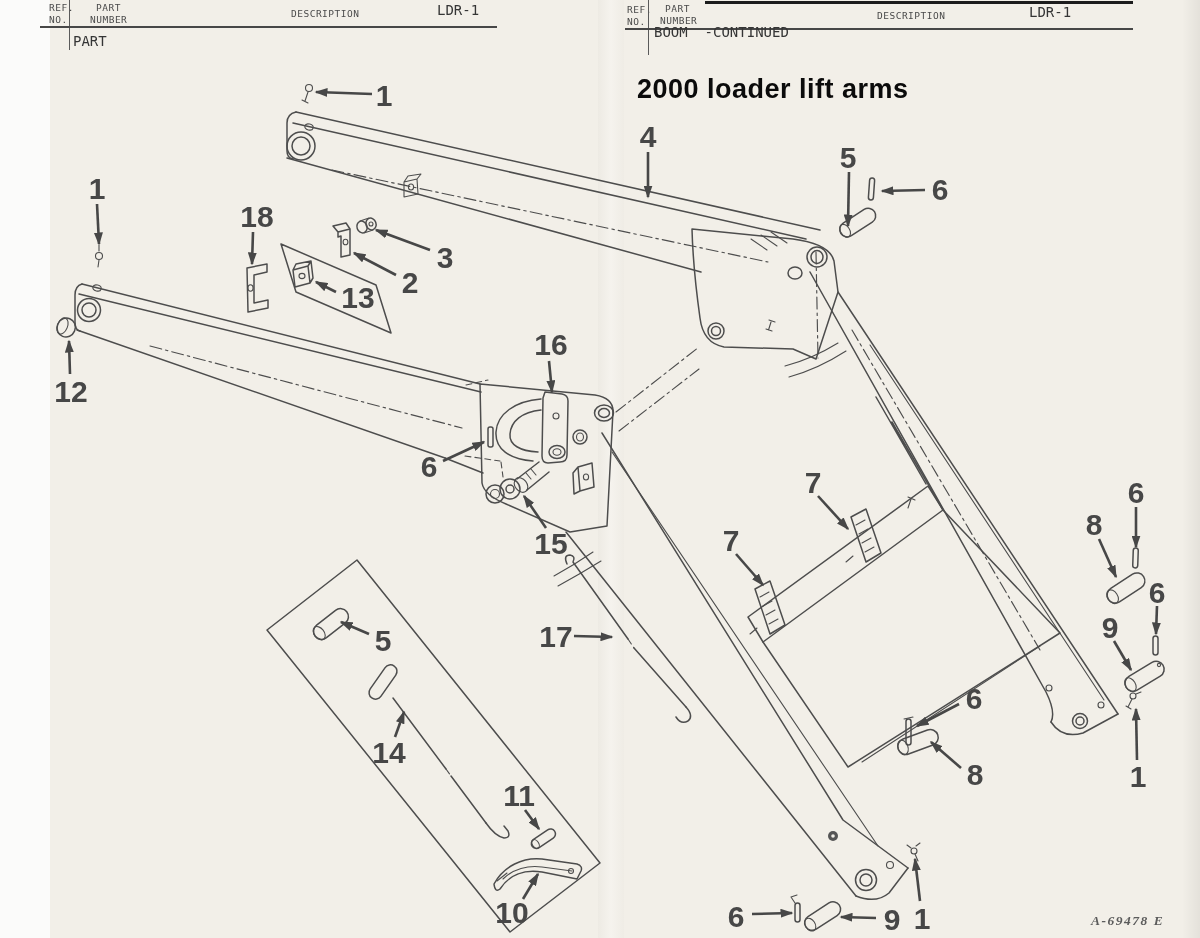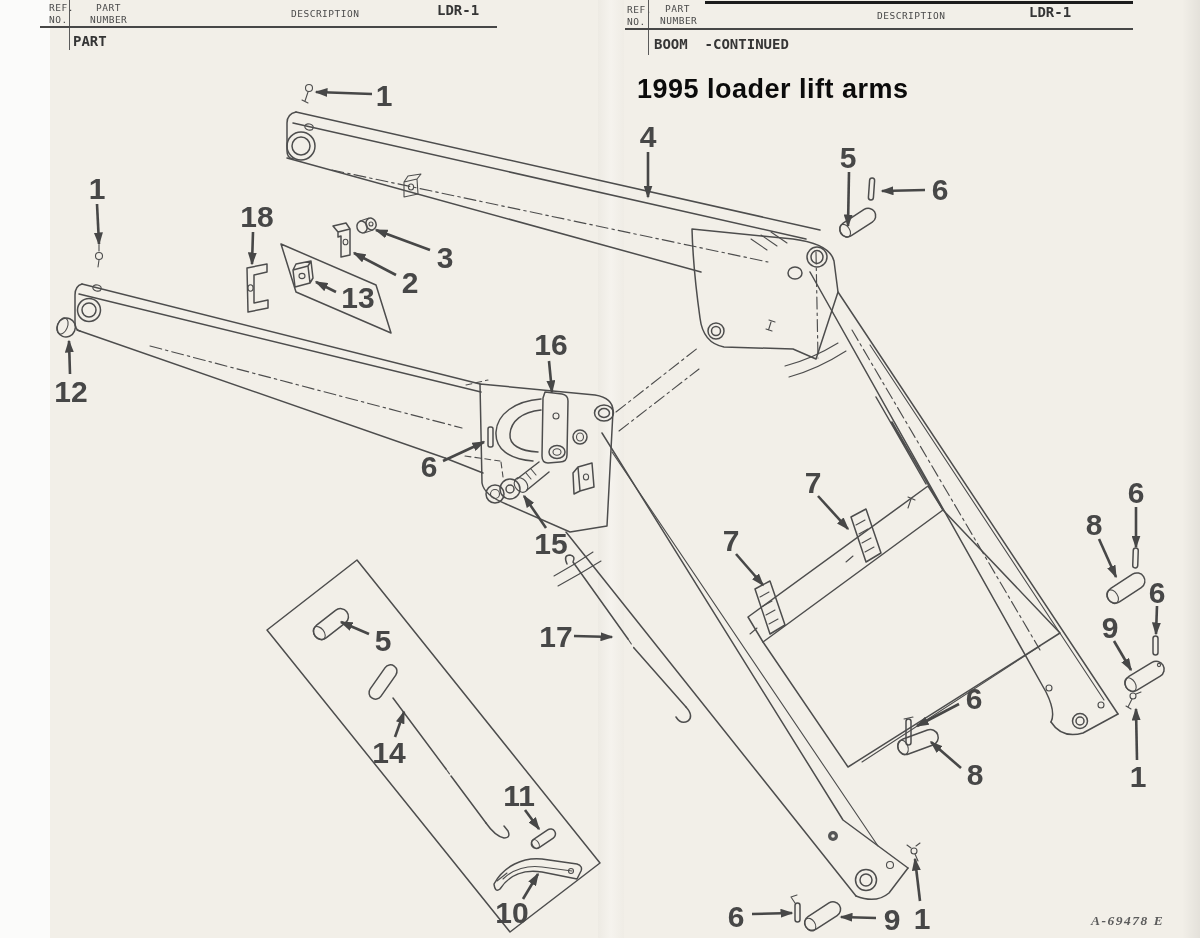--- a/index.html
+++ b/index.html
@@ -6,21 +6,21 @@
   #page{position:relative;width:1200px;height:938px;background:var(--paper,#f2efe8);overflow:hidden;
         font-family:"Liberation Sans",sans-serif;text-align:right;}
   #left-strip{position:absolute;left:0;top:0;width:50px;height:938px;background:#fbfbfa;}
   #right-shade{position:absolute;right:0;top:0;width:18px;height:938px;
         background:linear-gradient(to right, rgba(0,0,0,0), rgba(0,0,0,0.06));}
   #gutter{position:absolute;left:598px;top:0;width:26px;height:938px;
         background:linear-gradient(to right, rgba(0,0,0,0.02), rgba(255,255,255,0.25), rgba(0,0,0,0.01));}
   .hdr{position:absolute;color:#4a4a4a;font-family:"DejaVu Sans Mono","Liberation Mono",monospace;
        font-size:9.5px;letter-spacing:0.5px;white-space:pre;}
   .hdr-bold{position:absolute;color:#353535;font-family:"DejaVu Sans Mono","Liberation Mono",monospace;
-       font-weight:bold;font-size:14px;white-space:pre;}
+       font-weight:normal;font-size:14px;white-space:pre;}
   .vrule{position:absolute;width:1.2px;background:#5a5a5a;}
   .hrule{position:absolute;height:2.2px;background:#474747;}
   #top-edge{position:absolute;left:705px;top:1px;width:428px;height:2.5px;background:#1c1c1c;}
   #page-title{position:absolute;left:637px;top:74px;font-size:27px;font-weight:700;color:#0b0b0b;
        letter-spacing:0.5px;font-family:"Liberation Sans",sans-serif;}
   #figure-code{position:absolute;left:1091px;top:913px;font-size:13.5px;font-style:italic;font-weight:bold;
        color:#5c5c5c;letter-spacing:1.5px;font-family:Liberation Serif, serif;}
   svg{position:absolute;left:0;top:0;}
   .ink{stroke:var(--ink,#4d4d4d);fill:none;stroke-width:1.5;stroke-linecap:round;stroke-linejoin:round;}
   .thin{stroke-width:1.1;}
@@ -49,23 +49,23 @@
   <div class="hdr-bold" style="left:73px;top:33px">PART</div>
 
   <div class="hdr" style="left:627px;top:4px">REF.</div>
   <div class="hdr" style="left:627px;top:16px">NO.</div>
   <div class="hdr" style="left:665px;top:3px">PART</div>
   <div class="hdr" style="left:660px;top:15px">NUMBER</div>
   <div class="hdr" style="left:877px;top:10px">DESCRIPTION</div>
   <div class="hdr-bold" style="left:1029px;top:4px">LDR-1</div>
   <div class="vrule" style="left:648px;top:0;height:55px"></div>
   <div class="hrule" style="left:625px;top:28px;width:508px"></div>
-  <div class="hdr-bold" style="left:654px;top:36px">BOOM  -CONTINUED</div>
-
-  <div id="page-title">1995 loader lift arms</div>
+  <div class="hdr-bold" style="left:654px;top:24px">BOOM  -CONTINUED</div>
+
+  <div id="page-title">2000 loader lift arms</div>
   <div id="figure-code">A-69478 E</div>
 
   <svg width="1200" height="938" viewBox="0 0 1200 938">
     <defs>
       <marker id="ah" markerWidth="13" markerHeight="9" refX="11.5" refY="4.5" orient="auto" markerUnits="userSpaceOnUse">
         <path id="ah-path" d="M0,0 L13,4.5 L0,9 Z" fill="#474747"></path>
       </marker>
     </defs>
 
     <g>

